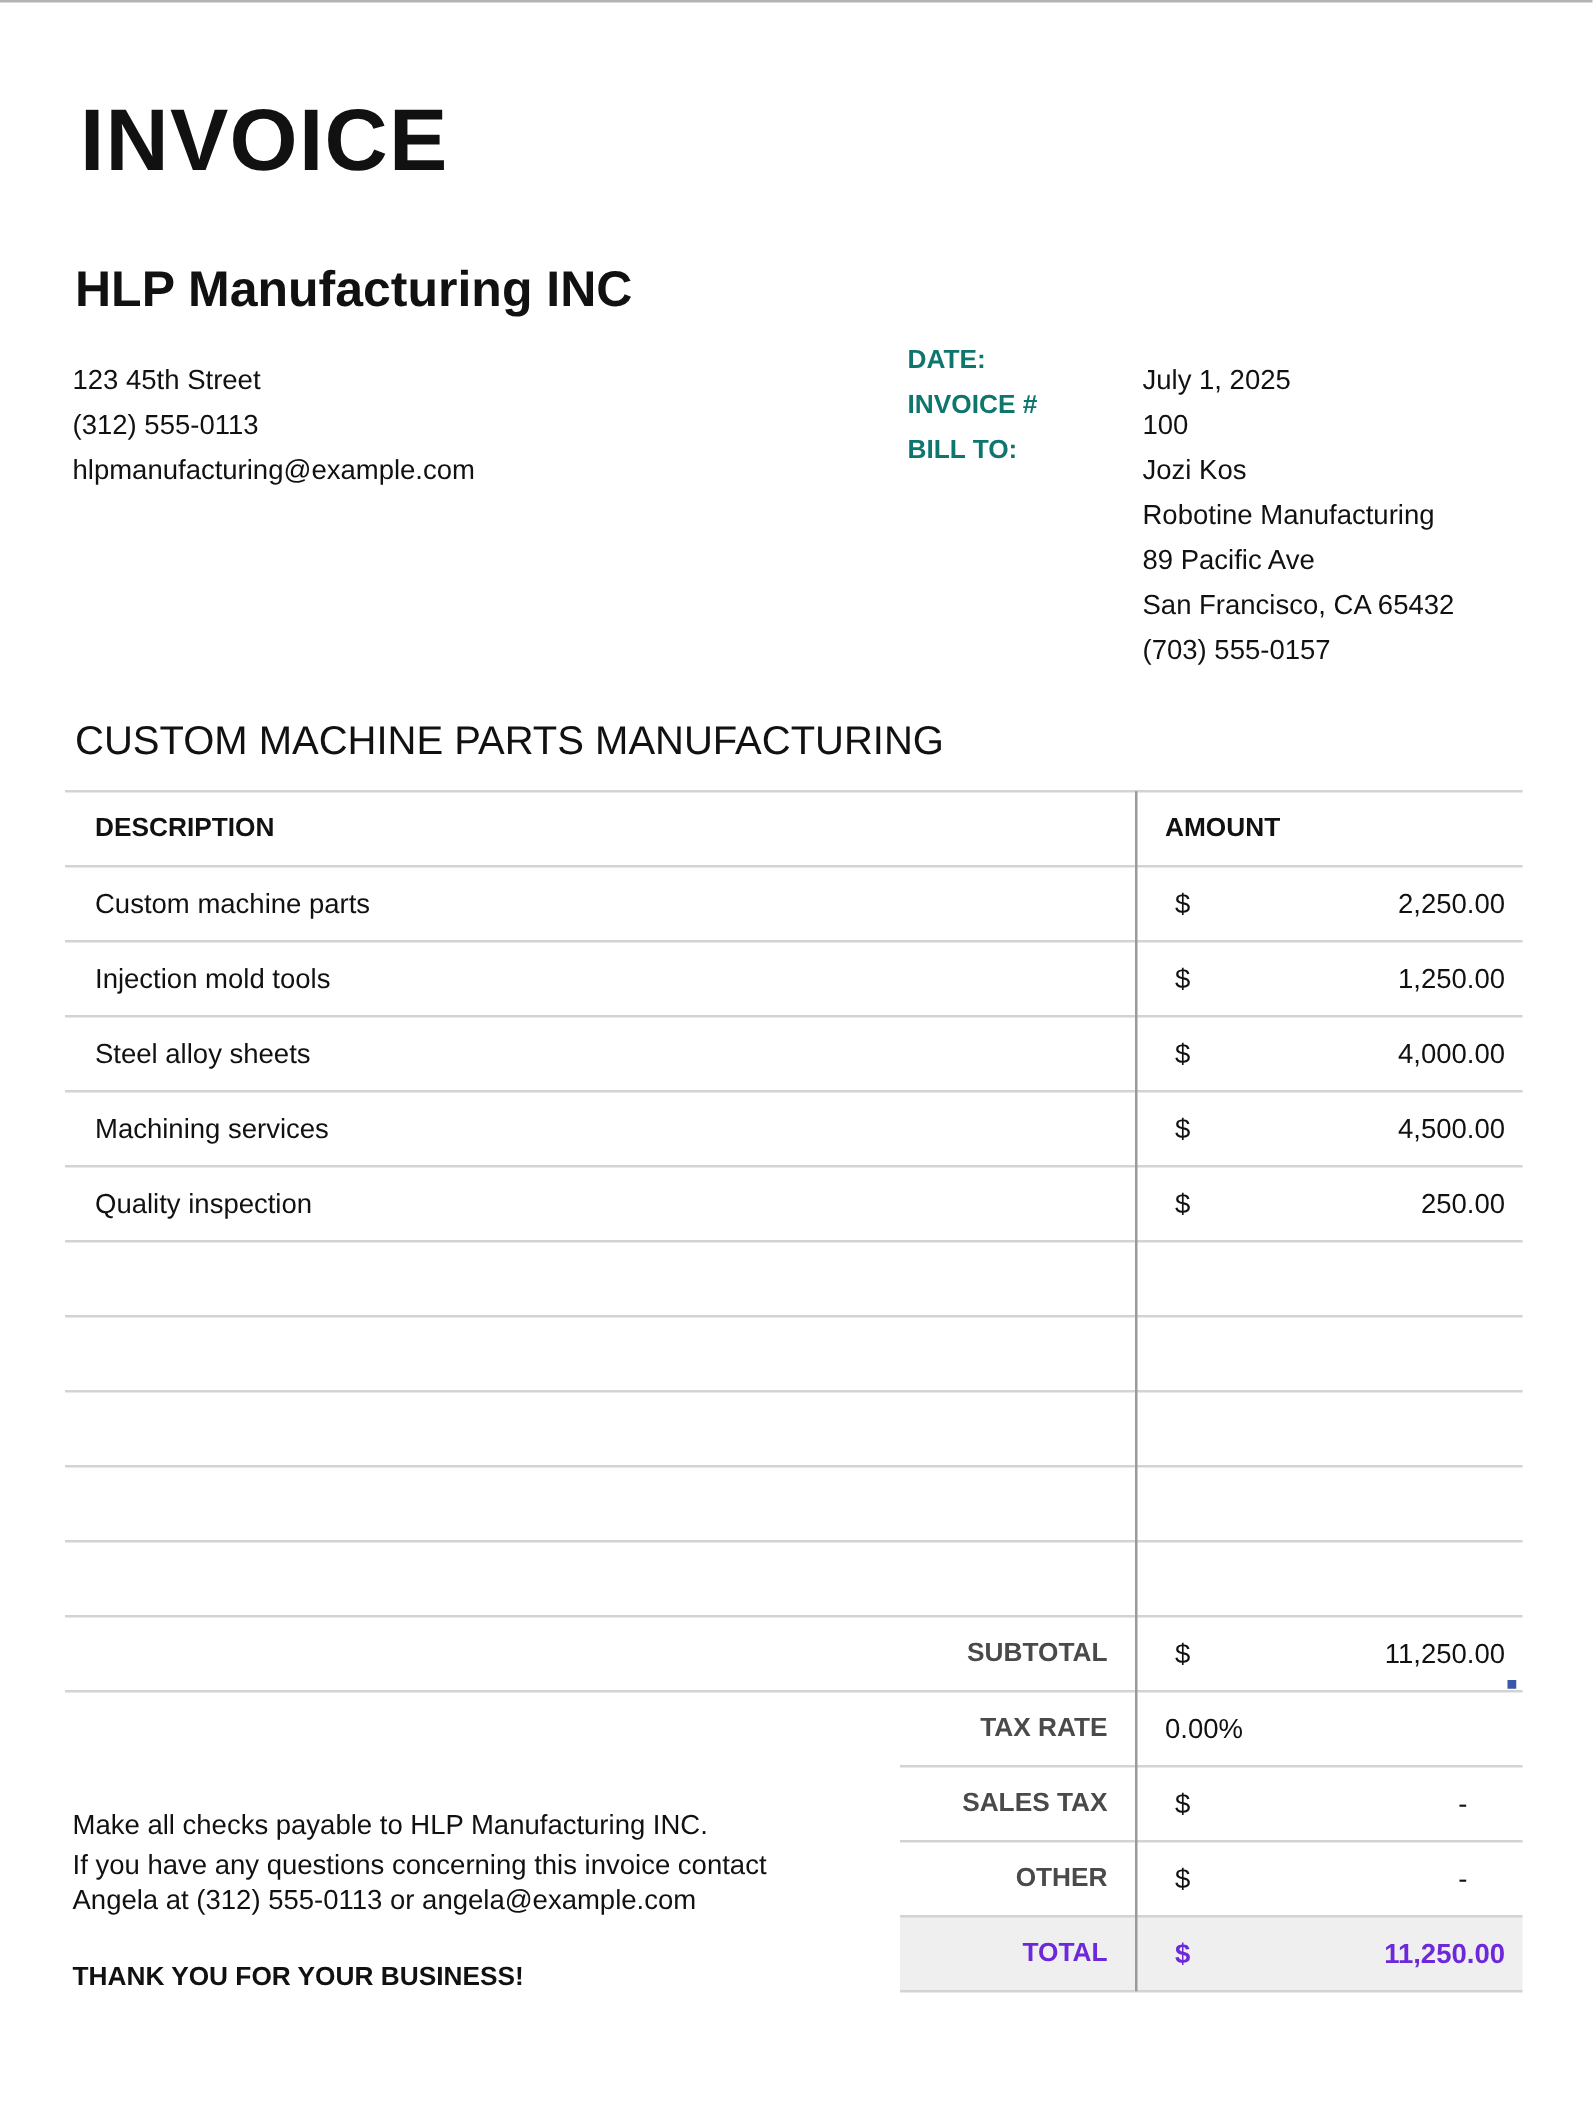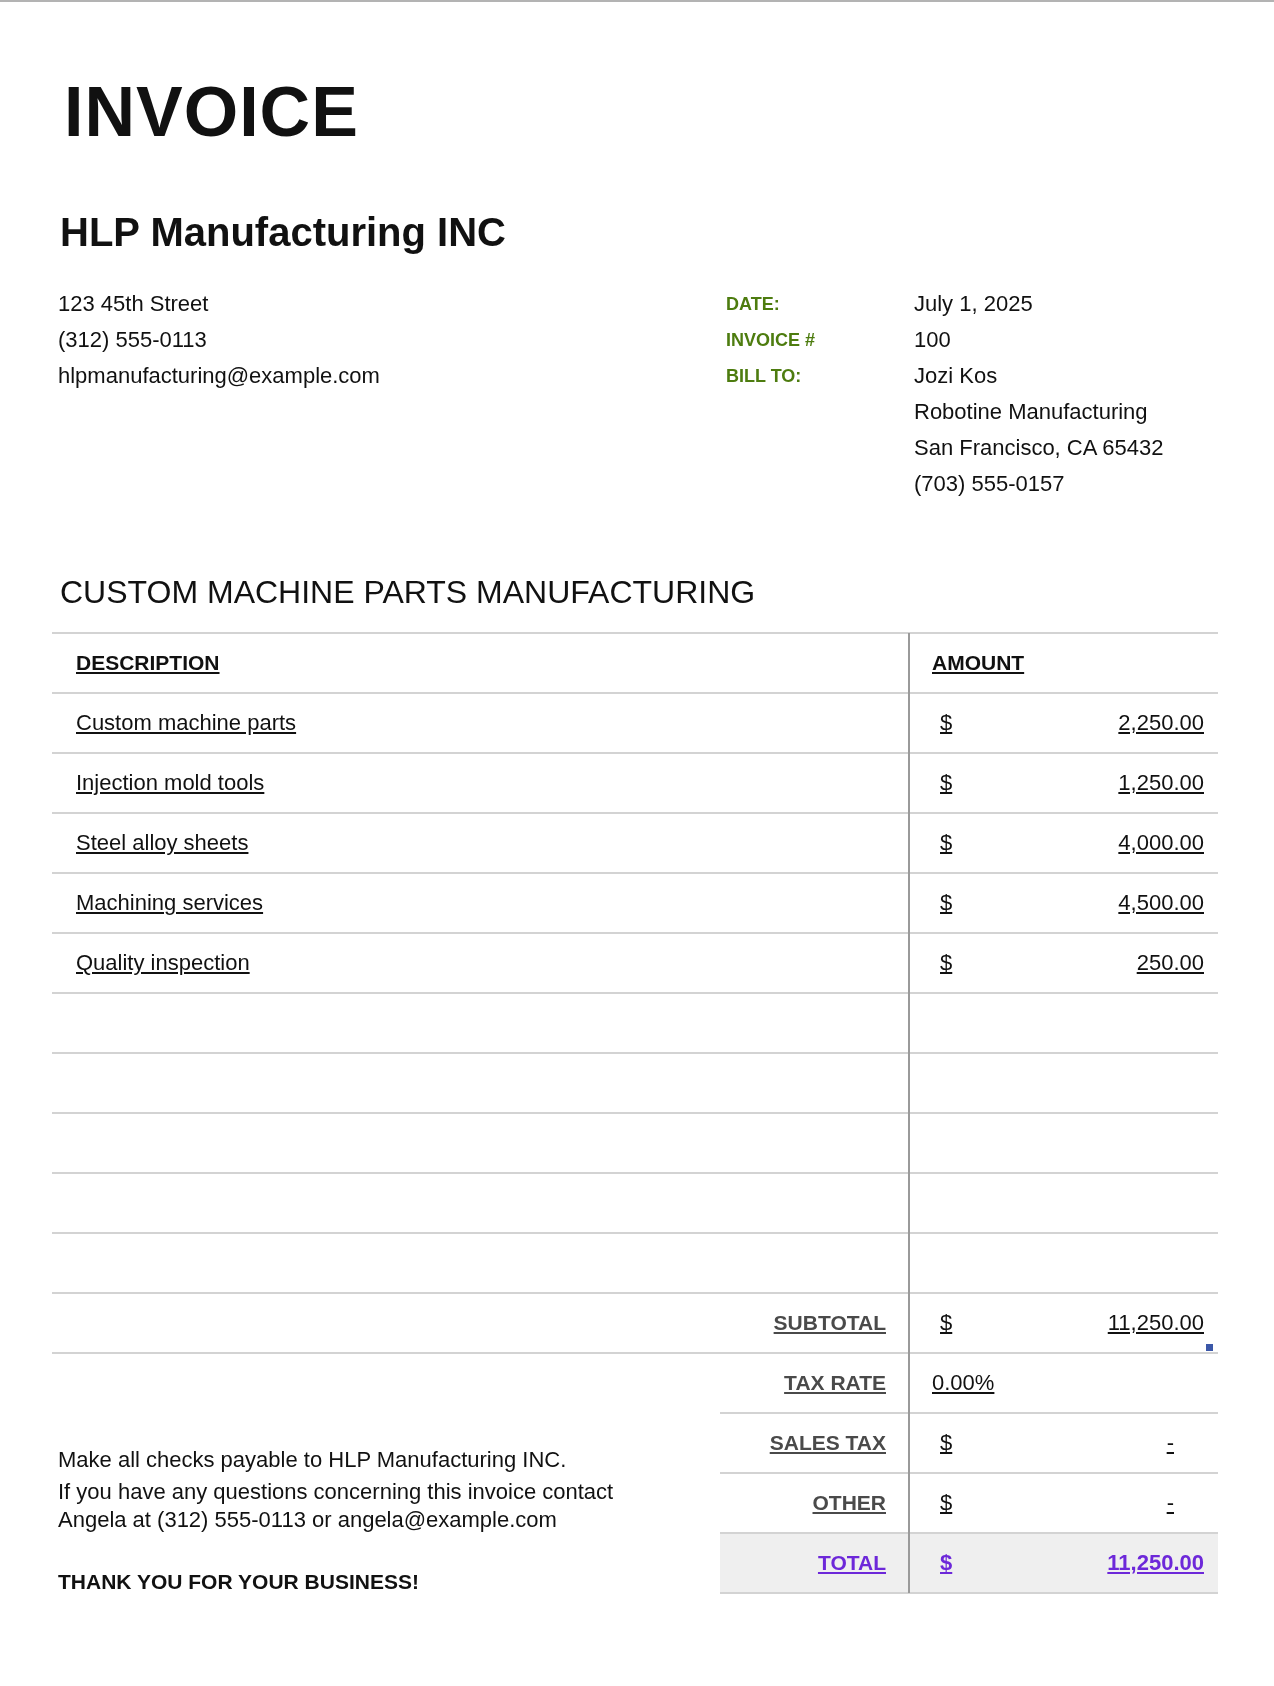--- a/index.html
+++ b/index.html
@@ -6,29 +6,29 @@
   body {
     width:1274px; height:1686px; background:#ffffff; position:relative; overflow:hidden;
     font-family:"Liberation Sans", "DejaVu Sans", sans-serif; color:#111;
   }
   .topbar { position:absolute; left:0; top:0; width:1274px; height:2px; background:#b3b3b3; }
   .abs { position:absolute; white-space:nowrap; }
   .title { left:64px; top:72px; font-size:70px; font-weight:bold; letter-spacing:1px; line-height:80px; }
   .company { left:60px; top:208px; font-size:40px; font-weight:bold; line-height:48px; }
   .addr { left:58px; top:286px; font-size:22px; line-height:36px; }
   .addr div { height:36px; }
-  .meta-labels { left:726px; top:286px; font-size:18px; font-weight:bold; color:#4d7c0f; line-height:36px; }
+  .meta-labels { left:726px; top:270px; font-size:21px; font-weight:bold; color:#0f766e; line-height:36px; }
   .meta-labels div { height:36px; }
   .meta-values { left:914px; top:286px; font-size:22px; line-height:36px; }
   .meta-values div { height:36px; }
   .section { left:60px; top:572px; font-size:32px; line-height:40px; }
 
   .hline { position:absolute; height:2px; background:#d3d3d3; }
   .vline { position:absolute; width:2px; background:#9a9a9a; }
-  .cell { position:absolute; height:60px; line-height:60px; white-space:nowrap; font-size:22px;text-decoration:underline; }
+  .cell { position:absolute; height:60px; line-height:60px; white-space:nowrap; font-size:22px; }
   .hdr { font-weight:bold; font-size:21px; }
   .desc { left:76px; }
   .dollar { left:940px; }
   .amt { right:70px; text-align:right; }
   .sum-label { right:388px; text-align:right; font-weight:bold; color:#4a4a4a; font-size:21px; }
   .total-bg { position:absolute; left:720px; top:1533px; width:498px; height:60px; background:#efefef; }
   .bold { font-weight:bold; color:#6d28d9; }
   .note { left:58px; font-size:22px; line-height:28px; }
   .thanks { left:58px; top:1568px; font-size:21px; font-weight:bold; line-height:28px; }
   .handle { position:absolute; left:1206px; top:1344px; width:7px; height:7px; background:#3b57a8; }
@@ -51,20 +51,21 @@
   <div>DATE:</div>
   <div>INVOICE #</div>
   <div>BILL TO:</div>
 </div>
 
 <div class="abs meta-values">
   <div>July 1, 2025</div>
   <div>100</div>
   <div>Jozi Kos</div>
   <div>Robotine Manufacturing</div>
+  <div>89 Pacific Ave</div>
   <div>San Francisco, CA 65432</div>
   <div>(703) 555-0157</div>
 </div>
 
 <div class="abs section">CUSTOM MACHINE PARTS MANUFACTURING</div>
 
 <div>
   <div class="hline" style="left:52px;top:632px;width:1166px;"></div>
   <div class="hline" style="left:52px;top:692px;width:1166px;"></div>
   <div class="hline" style="left:52px;top:752px;width:1166px;"></div>

